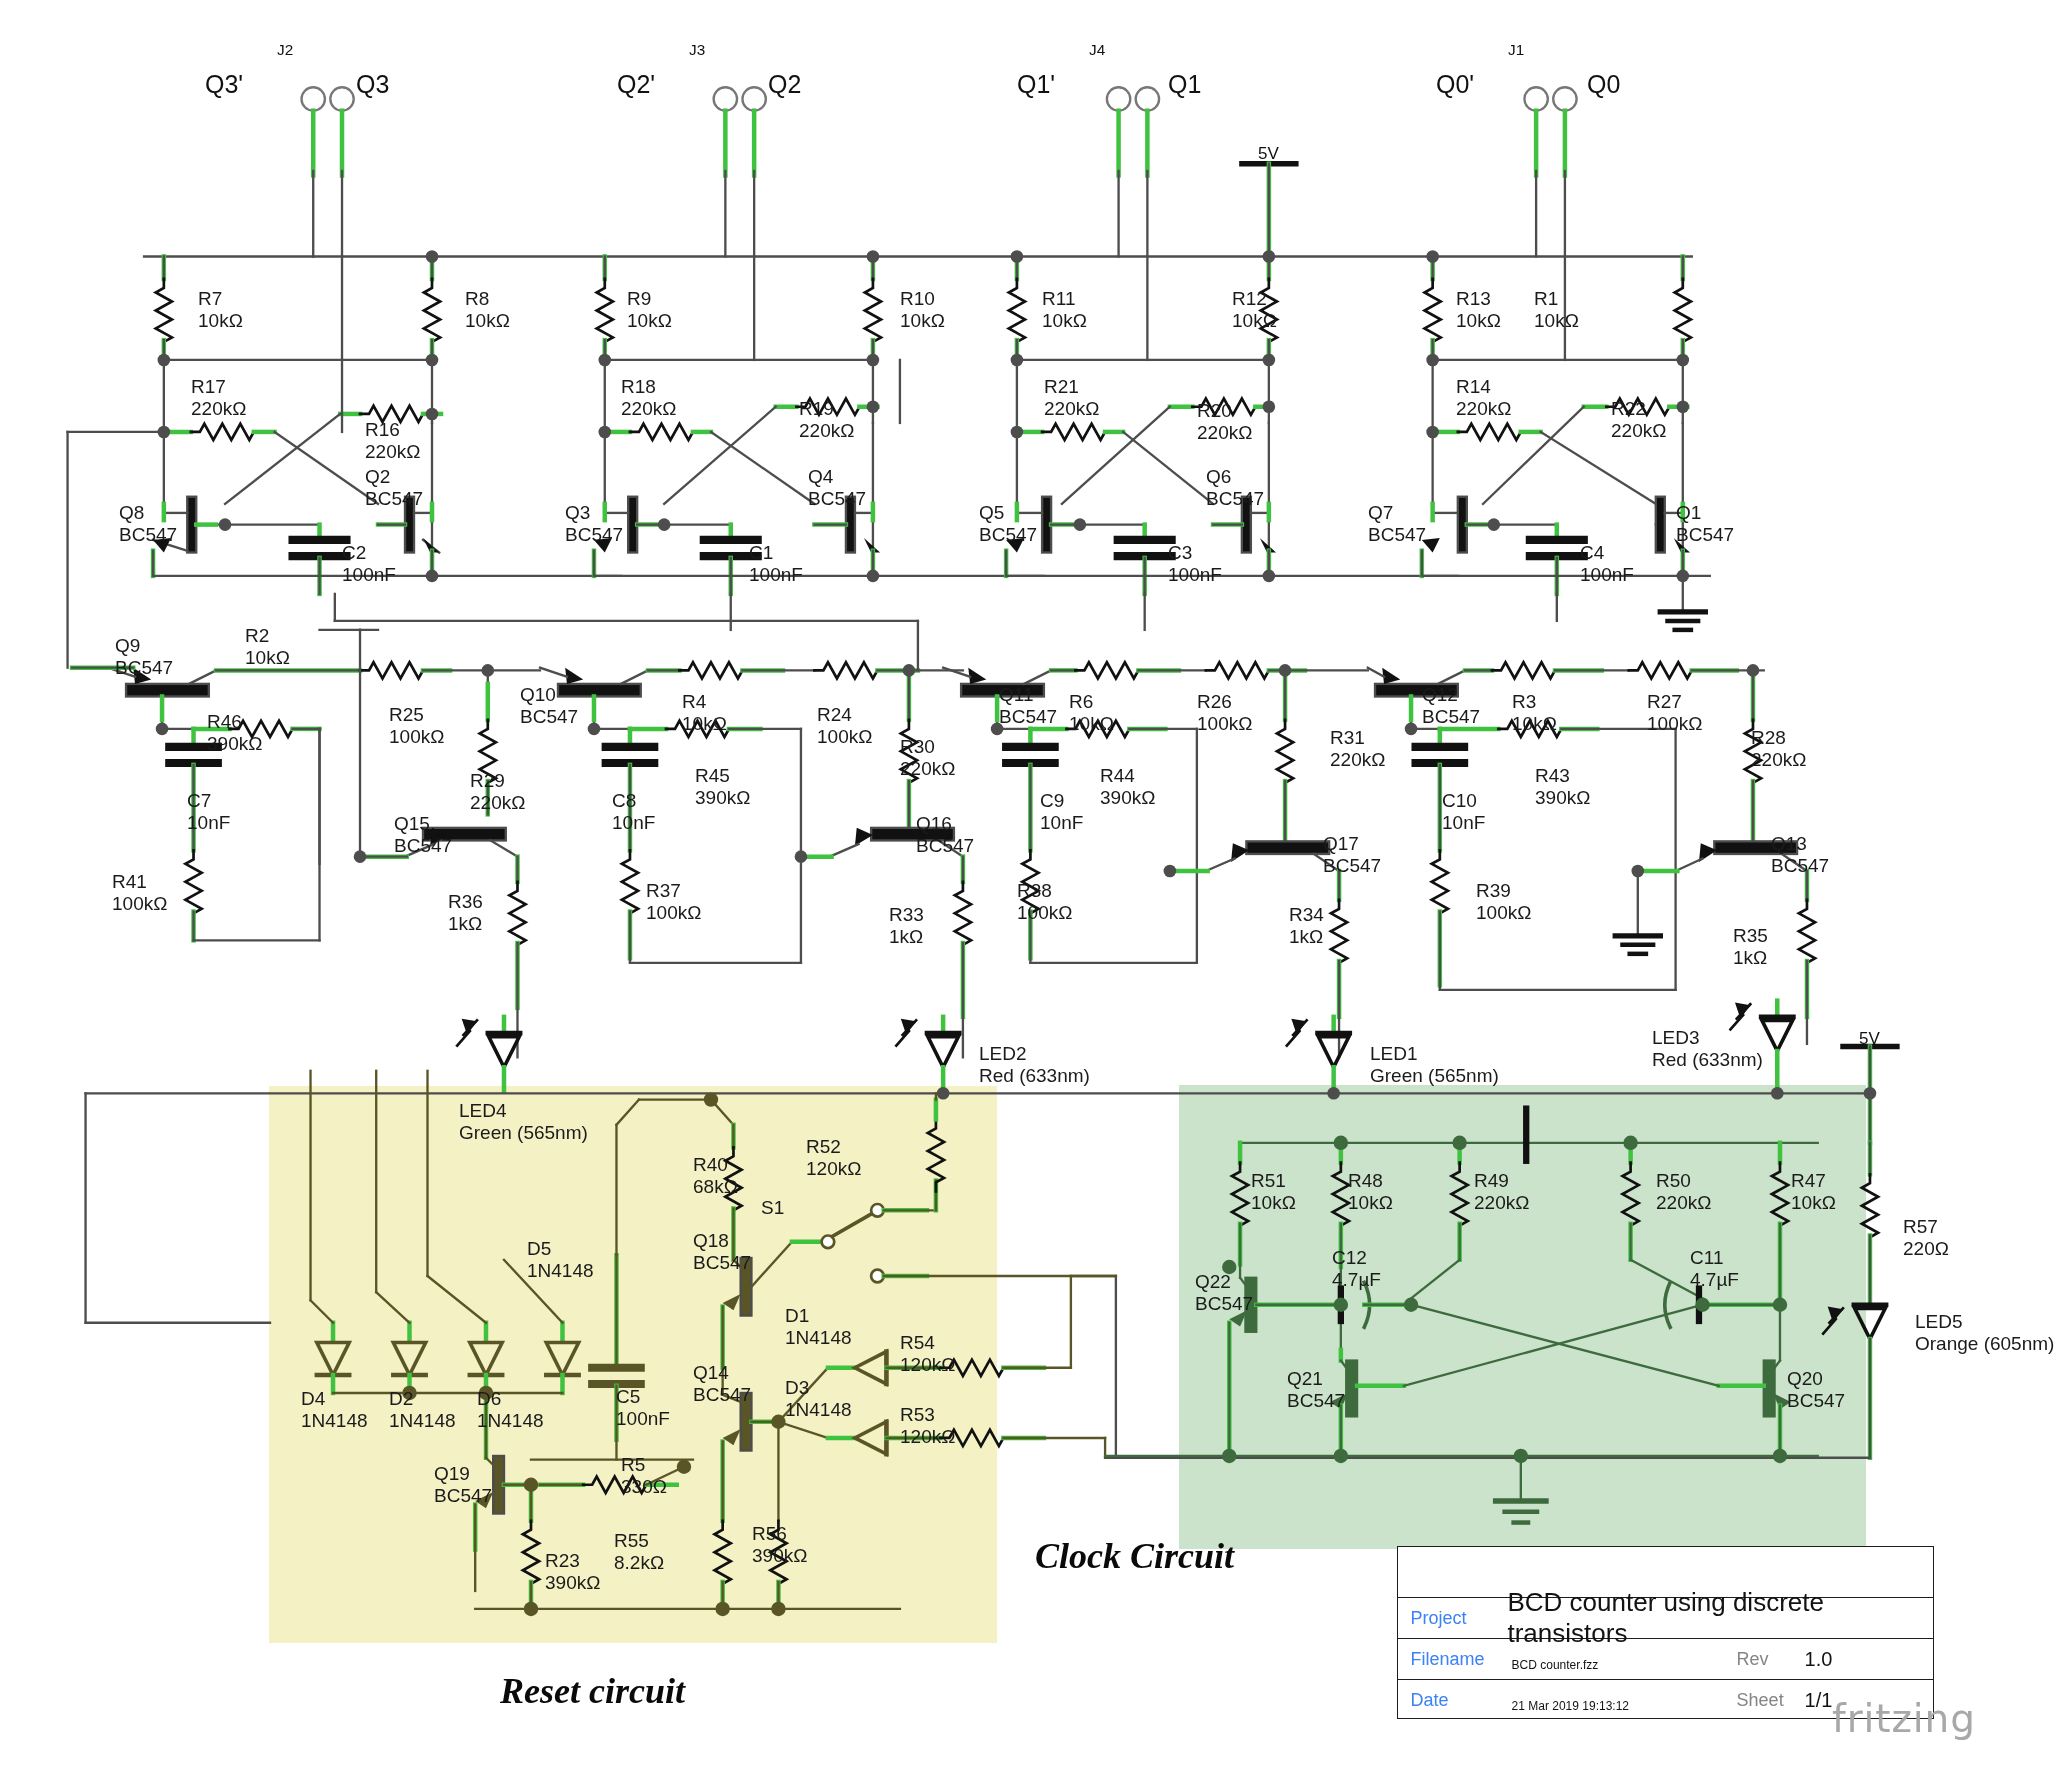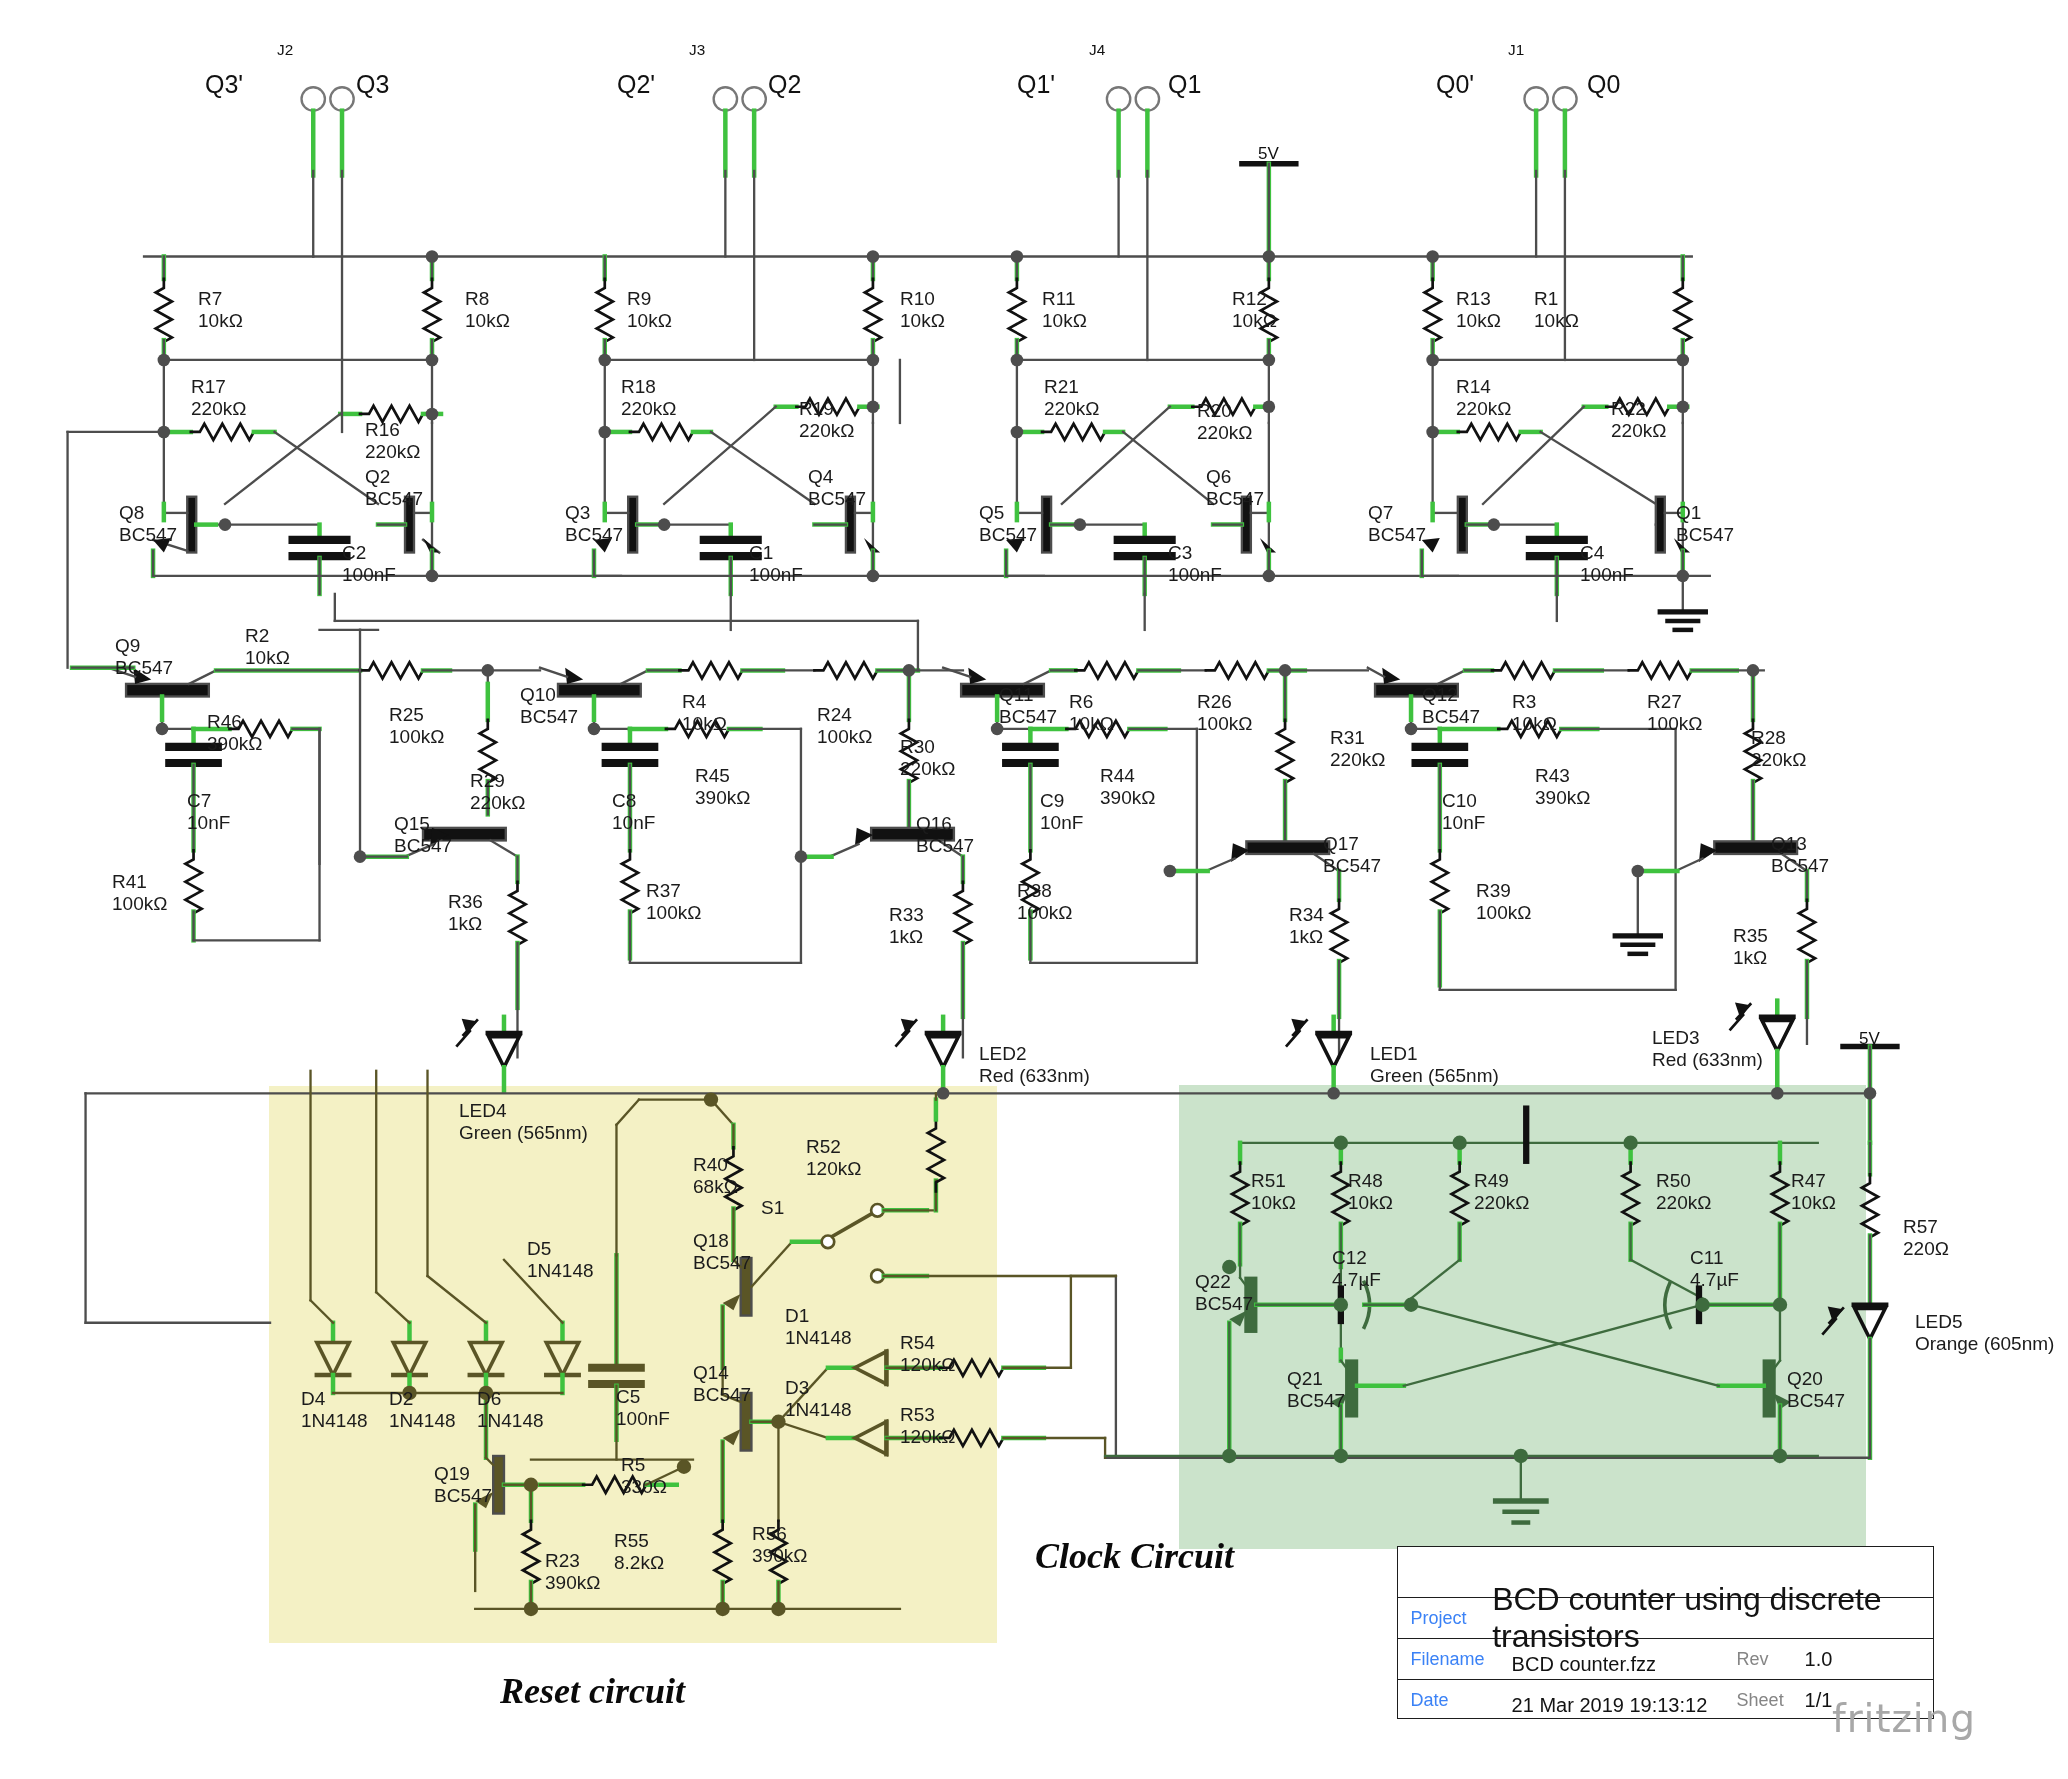--- a/index.html
+++ b/index.html
@@ -9,22 +9,22 @@
   .lbl{position:absolute;font-family:"Liberation Sans", sans-serif;font-size:19px;color:#1b1b1b;line-height:1.14;white-space:pre;}
   .conn{position:absolute;font-family:"Liberation Sans", sans-serif;font-size:25px;color:#111;}
   .connid{position:absolute;font-family:"Liberation Sans", sans-serif;font-size:15.3px;color:#111;}
   .rail{position:absolute;font-family:"Liberation Sans", sans-serif;font-size:17px;color:#111;}
   .section-title{position:absolute;font-family:"Liberation Serif", serif;font-weight:bold;font-style:italic;font-size:36px;color:#0a0a0a;white-space:nowrap;}
   
   #titleblock{position:absolute;left:1397px;top:1546px;width:535px;height:171px;border:1.8px solid #1d1d1d;background:#fff;}
   #titleblock .tbrow{display:flex;align-items:center;border-top:1.8px solid #1d1d1d;height:40px;}
   #titleblock .tbtop{height:50px;}
   #titleblock .tbkey{width:101px;padding-left:12.6px;color:#3b82f6;font-size:18px;}
-  #titleblock .tbval{font-size:32px;color:#131313;}
-  #titleblock .tbval.small{font-size:20px;margin-top:11px;}
+  #titleblock .tbval{font-size:26px;color:#131313;}
+  #titleblock .tbval.small{font-size:12px;margin-top:11px;}
   #titleblock .tbkey2{width:68px;color:#858585;font-size:18px;text-align:left;}
   #titleblock .tbval2{font-size:20px;color:#131313;}
   #fritzing{position:absolute;left:1832px;top:1696px;font-family:"DejaVu Sans", sans-serif;font-size:39px;color:#a8a8a8;letter-spacing:0.9px;}
   .region{position:absolute;}
   #reset-region{left:269px;top:1086px;width:728px;height:557px;background:#f4f1c5;}
   #clock-region{left:1179px;top:1085px;width:687px;height:464px;background:#cbe3cb;}
 </style>
 </head>
 <body>
 

